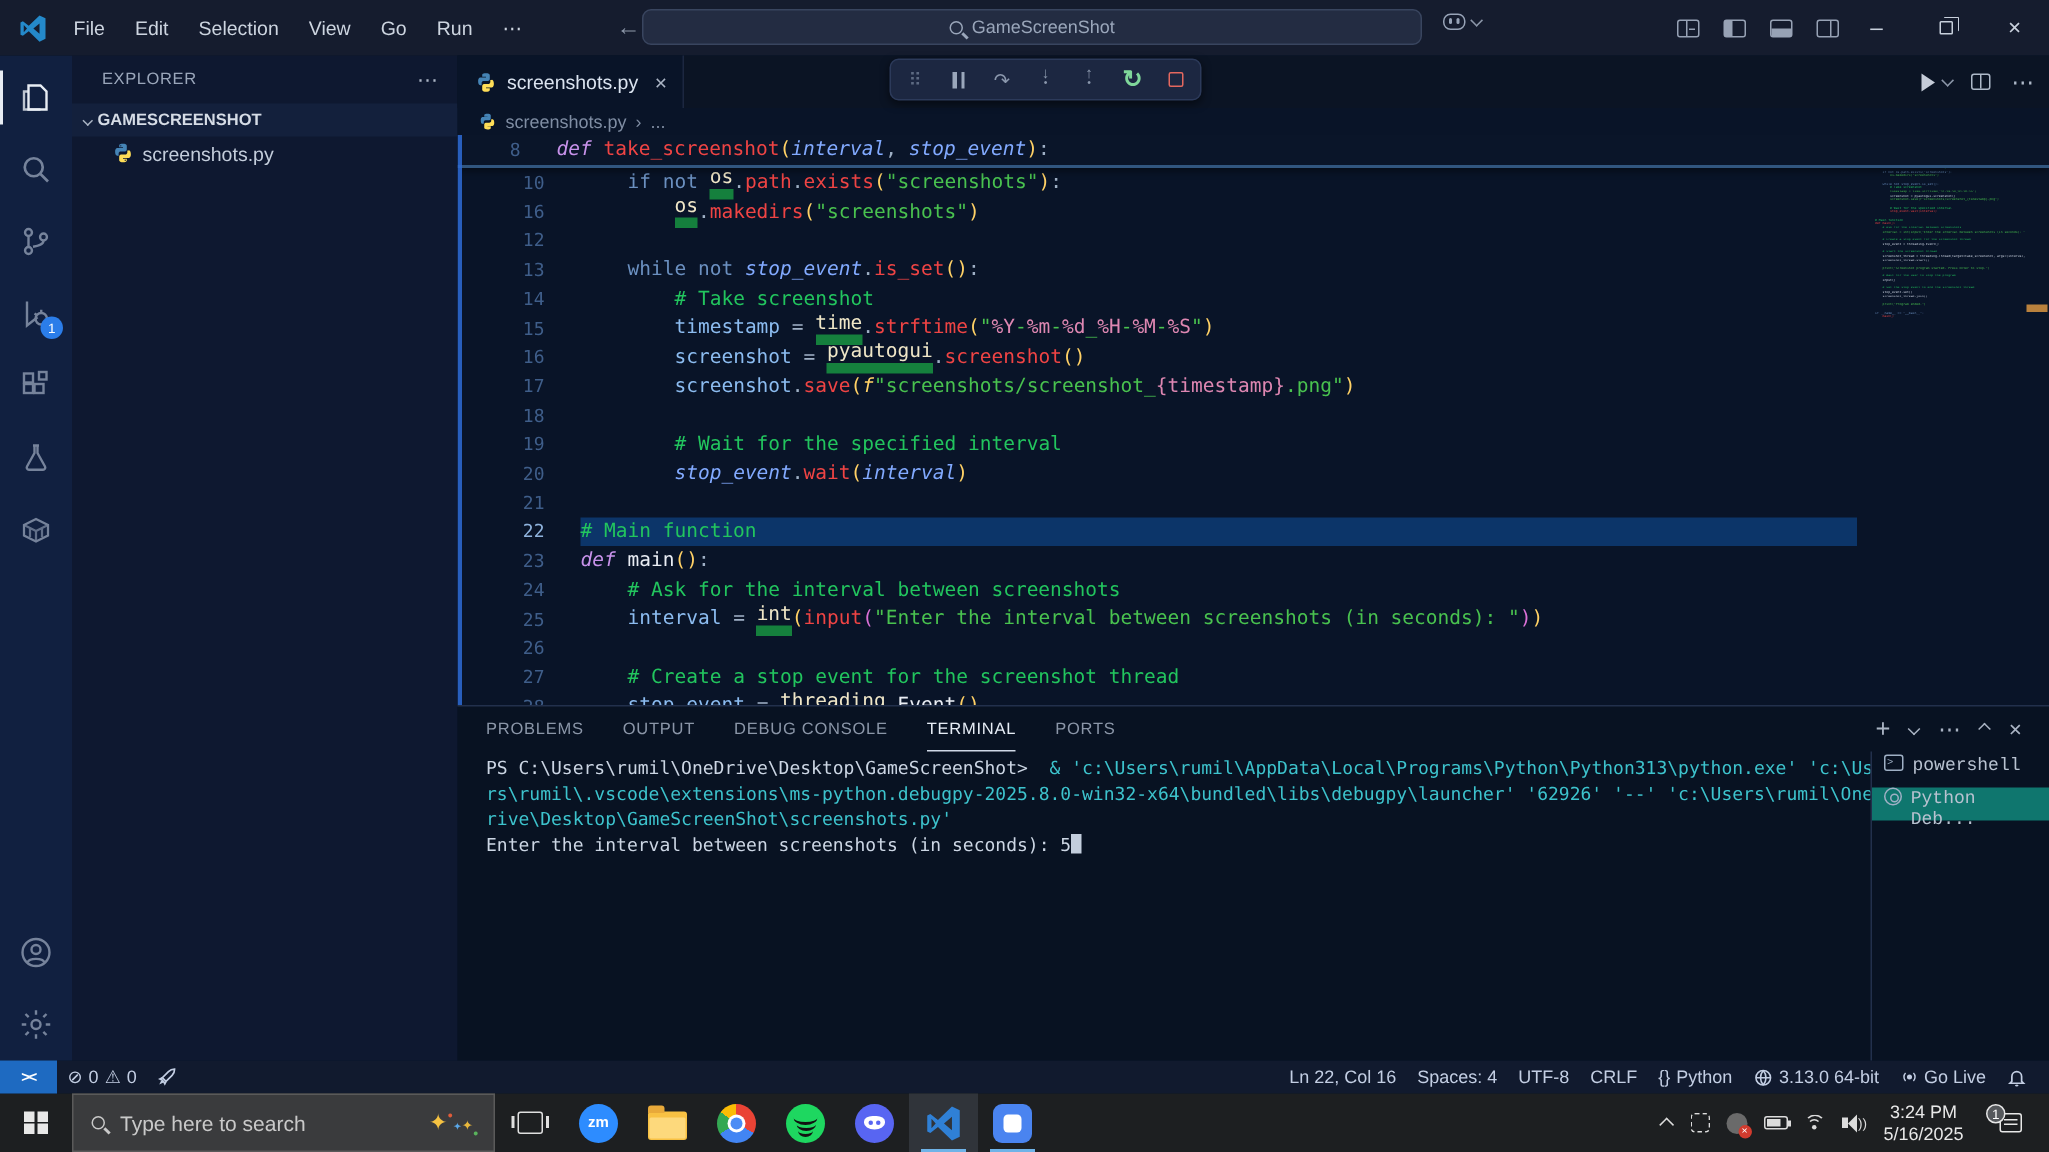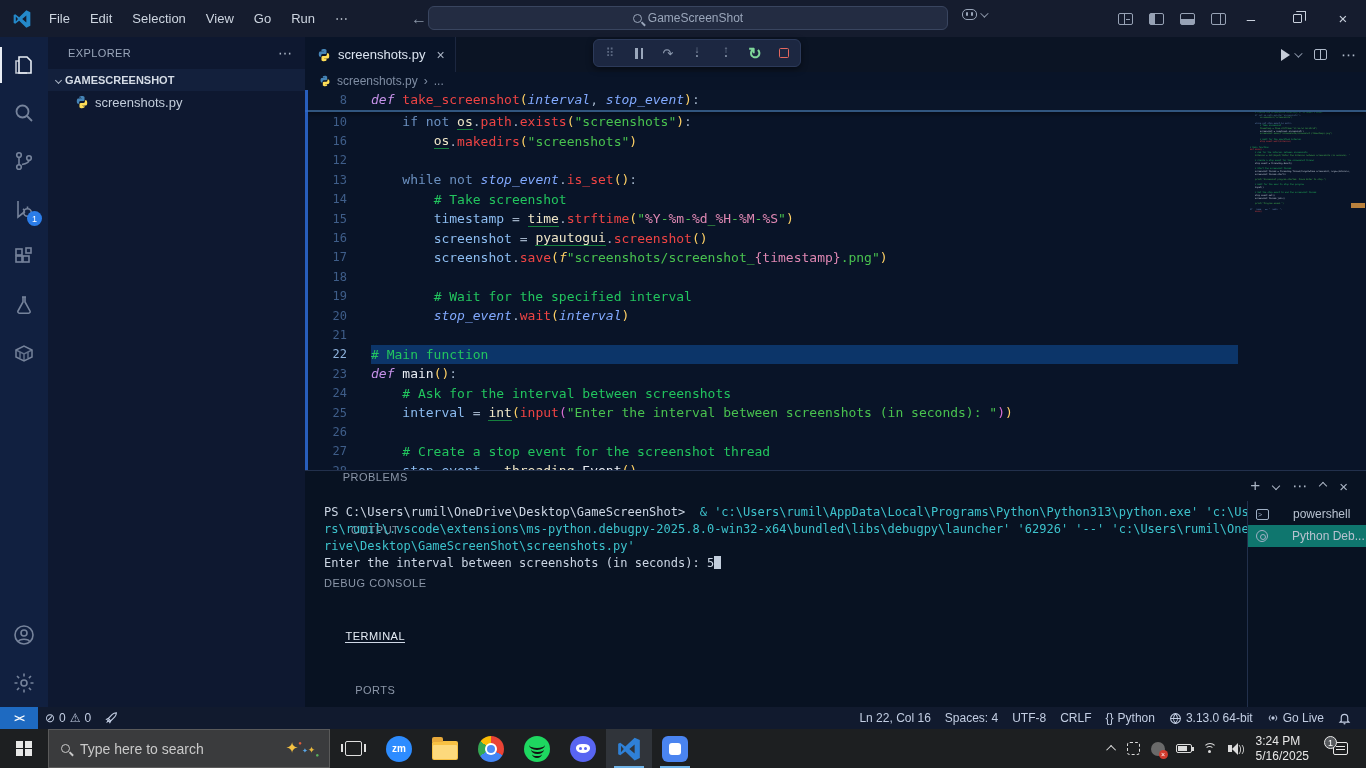--- a/index.html
+++ b/index.html
@@ -83,36 +83,36 @@
   .restart { color:#7fd79a; font-size:16px; font-weight:bold; }
   .stop-sq { width:10px; height:10px; border:1.6px solid #e4685f; border-radius:1.5px; }
 
   .breadcrumb { height:18px; display:flex; align-items:center; gap:6px; font-size:12px; color:#7f8da3; padding-left:14px; background:#091428; }
 
   
   .editor-body { height:380px; position:relative; background:#091428; overflow:hidden; }
   .sash { position:absolute; left:0; top:0; bottom:0; width:3px; background:#2e6bd6; opacity:.85; z-index:5; }
   .sticky { position:absolute; left:0; right:0; top:0; height:22px; background:#0a1529; border-bottom:2px solid #31567f;
             box-shadow:0 2px 5px rgba(0,0,0,.45); z-index:4; display:flex; }
-  .code-scroll { position:absolute; left:0; right:0; top:22px; }
+  .code-scroll { position:absolute; left:16px; right:0; top:22px; }
   .code-row { height:19.4px; display:flex; align-items:center; font-size:13px; white-space:pre; }
   .code-row .ln { width:42px; text-align:right; color:#3f5e8a; font-size:12px; flex:0 0 auto; }
   .code-row .ctext { margin-left:24px; flex:1; margin-right:128px; height:100%; display:flex; align-items:center; }
   .code-row.current .ctext { background:#0c3569; }
   .code-row.current .ln { color:#8fb3dd; }
 
   
   .t-kw { color:#c792ea; font-style:italic; }
   .t-ctl { color:#6b90c0; }
   .t-fn { color:#ef4444; }
   .t-fnw { color:#e9edf4; }
   .t-str { color:#49c24f; }
   .t-fmt { color:#de87b2; }
   .t-fstr { color:#ffd166; font-style:italic; }
-  .t-mod { color:#f0e7c8; border-bottom:1px solid #15803d; }
+  .t-mod { color:#f0e7c8; border-bottom:7px solid #15803d; }
   .t-var { color:#8cbcf0; }
   .t-param { color:#82aaff; font-style:italic; }
   .t-punc { color:#ffd166; }
   .t-punc2 { color:#da70d6; }
   .t-op { color:#9fb0c5; }
   .t-com { color:#22c55e; }
   .t-plain { color:#d6deeb; }
 
   
   .minimap { position:absolute; top:2px; right:16px; width:100px; font-family:"DejaVu Sans Mono",monospace;
@@ -129,21 +129,21 @@
   .panel-actions { position:absolute; right:18px; top:0; height:30px; display:flex; align-items:center; gap:13px; color:#aab4c4; font-size:15px; }
   .pchev { width:6px; height:6px; border-right:1.4px solid #aab4c4; border-bottom:1.4px solid #aab4c4; }
   .pchev.down { transform:rotate(45deg); } .pchev.up { transform:rotate(-135deg); }
   .panel-body { flex:1; display:flex; position:relative; }
   .terminal { flex:1; padding:3px 0 0 19px; font-size:12px; line-height:17px; white-space:pre; overflow:hidden; }
   .tt-plain { color:#ccd6e4; }
   .tt-cmd { color:#3dc3cd; }
   .term-cursor { display:inline-block; width:7px; height:13px; background:#c3cedd; vertical-align:-2px; }
   .panel-sash { width:1px; background:#22304c; }
   .term-list { width:118px; padding-top:2px; }
-  .term-item { height:22px; display:flex; align-items:center; gap:24px; font-size:12px; color:#b8c2d0; padding-left:8px; }
+  .term-item { height:22px; display:flex; align-items:flex-start; gap:6px; font-size:12px; color:#b8c2d0; padding-left:8px;font-family:Liberation Mono, monospace; }
   .term-item.selected { background:#0f766e; }
   .ps-icon { width:13px; height:11px; border:1.2px solid #9fb0c5; border-radius:2px; font-size:7px; color:#9fb0c5;
              display:flex; align-items:center; justify-content:flex-start; padding-left:1px; }
   .bug-icon { width:12px; height:12px; border:1.2px solid #9fb0c5; border-radius:50%; position:relative; }
   .bug-icon::before { content:""; position:absolute; left:3px; top:3px; width:4px; height:4px; border:1px solid #9fb0c5; border-radius:50%; }
 
   
   .statusbar { height:22px; background:#111a2e; display:flex; align-items:center; color:#c3cee3; font-size:12px; }
   .remote { width:38px; height:22px; background:#1e6ac1; color:#fff; display:flex; align-items:center; justify-content:center;
             font-size:10px; font-weight:bold; letter-spacing:-1px; }
@@ -198,21 +198,21 @@
   .battery::before { content:""; position:absolute; right:-3.5px; top:2px; width:2px; height:4px; background:#dcdcdc; }
   .battery::after { content:""; position:absolute; left:1px; top:1px; bottom:1px; width:9px; background:#dcdcdc; }
   .wifi { width:14px; height:11px; position:relative; overflow:hidden; }
   .wifi i { position:absolute; border:1.5px solid #dcdcdc; border-radius:50%; border-bottom-color:transparent; border-left-color:transparent; border-right-color:transparent; transform:rotate(0); }
   .wifi .w1 { width:14px; height:14px; left:0; top:0; } .wifi .w2 { width:9px; height:9px; left:2.5px; top:3px; }
   .wifi .w3 { width:3px; height:3px; left:5.5px; top:7px; background:#dcdcdc; border:none; border-radius:50%; }
   .speaker { display:flex; align-items:center; }
   .spk-body { width:4px; height:7px; background:#dcdcdc; }
   .spk-cone { width:0; height:0; border-right:6px solid #dcdcdc; border-top:6px solid transparent; border-bottom:6px solid transparent; }
   .spk-waves { color:#dcdcdc; font-size:9px; margin-left:1px; }
-  .clock { text-align:left; font-size:12px; line-height:15px; color:#e8e8e8; }
+  .clock { text-align:center; font-size:12px; line-height:15px; color:#e8e8e8; }
   .action-center { width:40px; display:flex; align-items:center; justify-content:center; position:relative; }
   .ac-ic { width:15px; height:13px; border:1.4px solid #e8e8e8; border-radius:2px; position:relative; }
   .ac-ic::before { content:""; position:absolute; left:2px; top:3px; right:2px; height:1.3px; background:#e8e8e8; box-shadow:0 3px 0 #e8e8e8; }
   .ac-badge { position:absolute; left:4px; bottom:6px; width:13px; height:13px; border:1.3px solid #e8e8e8; border-radius:50%;
               background:#55585c; color:#fff; font-size:9px; display:flex; align-items:center; justify-content:center; }
 </style>
 </head>
 <body>
 
 <div class="titlebar">
@@ -419,21 +419,21 @@
           <div class="code-row"><span class="ln mono">28</span><span class="ctext"><span class="t-plain">    </span><span class="t-var">stop_event</span><span class="t-plain"> </span><span class="t-op">=</span><span class="t-plain"> </span><span class="t-mod">threading</span><span class="t-op">.</span><span class="t-fnw">Event</span><span class="t-punc">()</span></span></div>
         </div>
       <div class="minimap"><div class="mm-line"><span class="t-ctl">import os</span></div><div class="mm-line"><span class="t-ctl">import time</span></div><div class="mm-line"><span class="t-ctl">import threading</span></div><div class="mm-line"><span class="t-ctl">import pyautogui</span></div><div class="mm-line"></div><div class="mm-line"><span class="t-com"># Function to take screenshots at regular intervals</span></div><div class="mm-line"><span class="t-fn">def take_screenshot(interval, stop_event):</span></div><div class="mm-line"><span class="t-com">    # Create the screenshots directory if it doesn't exist</span></div><div class="mm-line"><span class="t-ctl">    if not os.path.exists("screenshots"):</span></div><div class="mm-line"><span class="t-str">        os.makedirs("screenshots")</span></div><div class="mm-line"></div><div class="mm-line"><span class="t-ctl">    while not stop_event.is_set():</span></div><div class="mm-line"><span class="t-com">        # Take screenshot</span></div><div class="mm-line"><span class="t-str">        timestamp = time.strftime("%Y-%m-%d_%H-%M-%S")</span></div><div class="mm-line"><span class="t-plain">        screenshot = pyautogui.screenshot()</span></div><div class="mm-line"><span class="t-str">        screenshot.save(f"screenshots/screenshot_{timestamp}.png")</span></div><div class="mm-line"></div><div class="mm-line"><span class="t-com">        # Wait for the specified interval</span></div><div class="mm-line"><span class="t-fn">        stop_event.wait(interval)</span></div><div class="mm-line"></div><div class="mm-line"><span class="t-com"># Main function</span></div><div class="mm-line"><span class="t-fn">def main():</span></div><div class="mm-line"><span class="t-com">    # Ask for the interval between screenshots</span></div><div class="mm-line"><span class="t-str">    interval = int(input("Enter the interval between screenshots (in seconds): "))</span></div><div class="mm-line"></div><div class="mm-line"><span class="t-com">    # Create a stop event for the screenshot thread</span></div><div class="mm-line"><span class="t-plain">    stop_event = threading.Event()</span></div><div class="mm-line"></div><div class="mm-line"><span class="t-com">    # Start the screenshot thread</span></div><div class="mm-line"><span class="t-plain">    screenshot_thread = threading.Thread(target=take_screenshot, args=(interval, stop_event))</span></div><div class="mm-line"><span class="t-plain">    screenshot_thread.start()</span></div><div class="mm-line"></div><div class="mm-line"><span class="t-str">    print("Screenshot program started. Press Enter to stop.")</span></div><div class="mm-line"></div><div class="mm-line"><span class="t-com">    # Wait for the user to stop the program</span></div><div class="mm-line"><span class="t-plain">    input()</span></div><div class="mm-line"></div><div class="mm-line"><span class="t-com">    # Set the stop event to end the screenshot thread</span></div><div class="mm-line"><span class="t-plain">    stop_event.set()</span></div><div class="mm-line"><span class="t-plain">    screenshot_thread.join()</span></div><div class="mm-line"></div><div class="mm-line"><span class="t-str">    print("Program ended.")</span></div><div class="mm-line"></div><div class="mm-line"><span class="t-ctl">if __name__ == "__main__":</span></div><div class="mm-line"><span class="t-fn">    main()</span></div></div>
       <div class="overview-ruler">
         <div class="ov-marker"></div>
       </div>
     </div>
 
     <div class="panel">
       <div class="panel-tabs">
-        <span style="display:flex;gap:41px;align-items:center;height:30px;flex-direction:column;">
+        <span style="display:flex;gap:26px;height:30px;">
             <span class="panel-tab">PROBLEMS</span>
             <span class="panel-tab">OUTPUT</span>
             <span class="panel-tab">DEBUG CONSOLE</span>
             <span class="panel-tab active">TERMINAL</span>
             <span class="panel-tab">PORTS</span>
           </span>
         <div class="panel-actions">
           <span style="font-size:17px;">+</span>
           <span class="pchev down"></span>
           <span>⋯</span>

